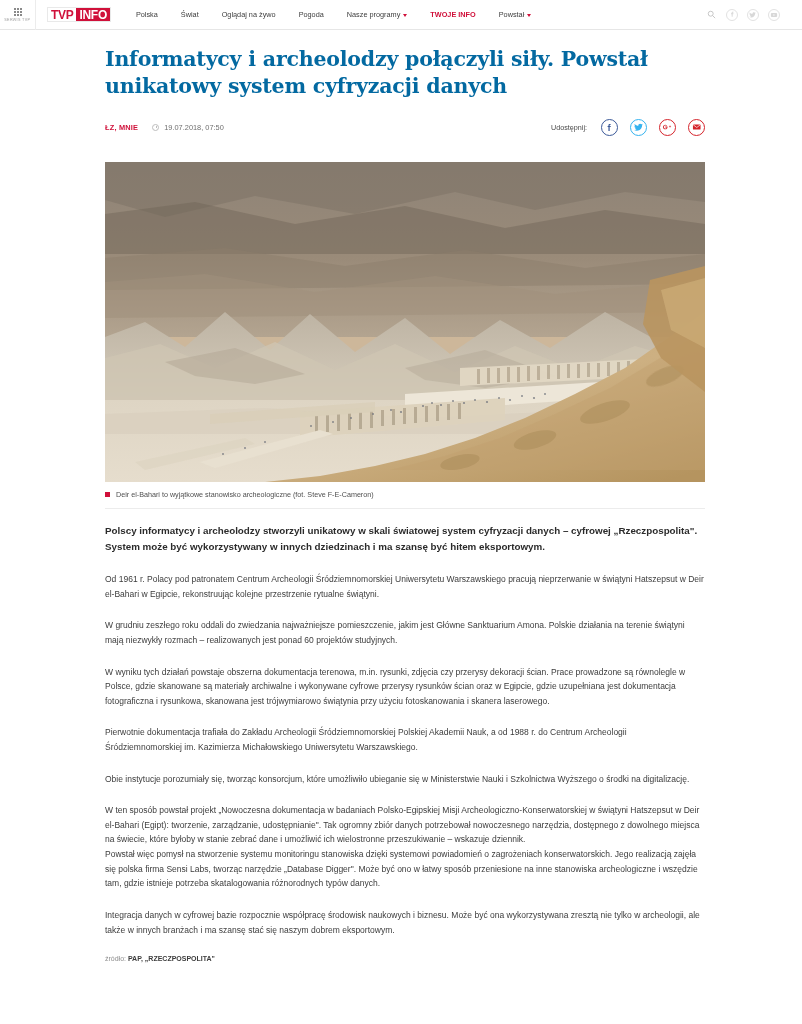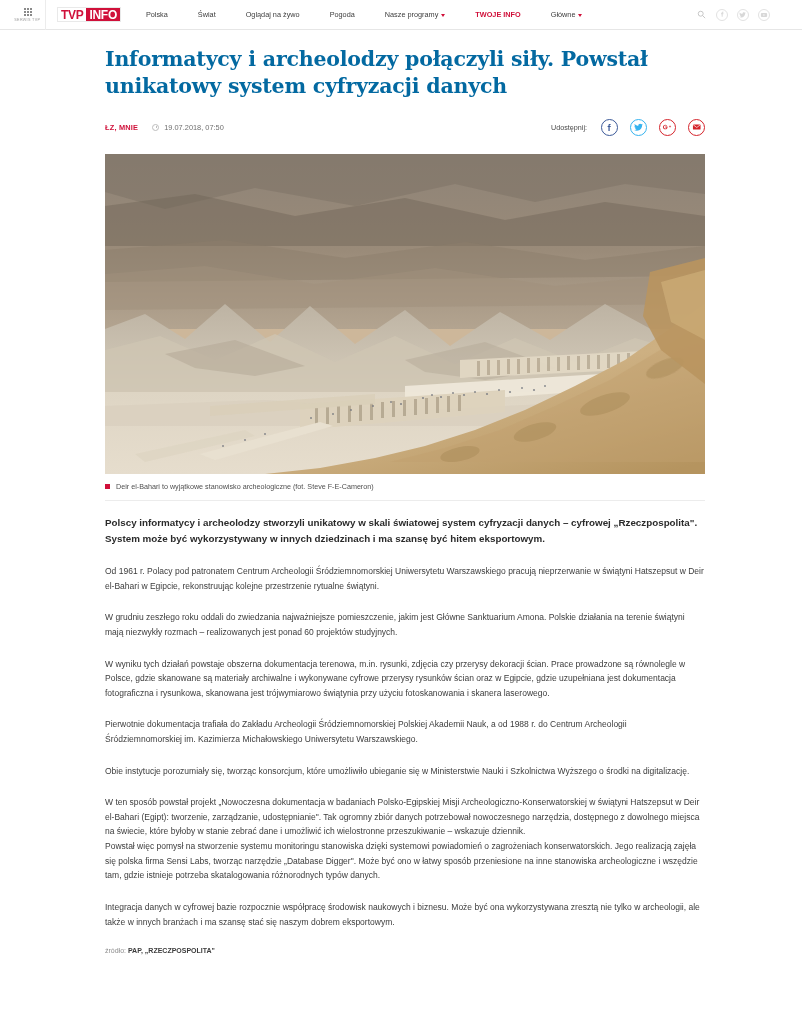--- a/index.html
+++ b/index.html
@@ -16,21 +16,21 @@
   }
 
   
   .navbar {
     position: relative;
     height: 30px;
     background: #ffffff;
     border-bottom: 1px solid #e6e6e6;
     display: flex;
     align-items: center;
-    padding: 10px;
+    padding: 0;
   }
   .nav-grid {
     width: 36px;
     height: 30px;
     display: flex;
     flex-direction: column;
     align-items: center;
     justify-content: center;
     border-right: 1px solid #ececec;
     flex: 0 0 36px;
@@ -84,21 +84,21 @@
     padding: 0 3px;
     display: flex;
     align-items: center;
     line-height: 1;
   }
 
   .nav-links {
     display: flex;
     align-items: center;
     margin-left: 16px;
-    gap: 12px;
+    gap: 5px;
     text-align: right;
   }
   .nav-link {
     font-size: 7.3px;
     color: #3d3d3d;
     padding: 0 9px;
     white-space: nowrap;
     text-decoration: none;
     display: flex;
     align-items: center;
@@ -149,21 +149,21 @@
     line-height: 1.32;
     color: #0369a1;
     letter-spacing: -0.2px;
     margin: 0 0 16px 0;
   }
 
   .meta-row {
     display: flex;
     align-items: center;
     height: 22px;
-    margin-bottom: 16px;
+    margin-bottom: 24px;
   }
   .author {
     font-size: 7.4px;
     font-weight: bold;
     color: #d0103a;
     letter-spacing: .2px;
   }
   .clock-ico {
     width: 7px; height: 7px;
     border: 1px solid #bdbdbd;
@@ -302,21 +302,21 @@
       <span>Pogoda</span>
     </a>
     <a class="nav-link">
       <span>Nasze programy</span>
       <span class="caret"></span>
     </a>
     <a class="nav-link accent">
       <span>TWOJE INFO</span>
     </a>
     <a class="nav-link">
-      <span>Główne</span>
+      <span>Powstał</span>
       <span class="caret"></span>
     </a>
   </nav>
 
   <div class="nav-right">
     <span class="nav-ico">
       <svg viewBox="0 0 16 16" width="9" height="9" fill="none" stroke="#c2c2c2" stroke-width="1.6">
         <circle cx="6.6" cy="6.6" r="4.4"></circle>
           <line x1="10" y1="10" x2="14" y2="14" stroke-linecap="round"></line>
       </svg>

